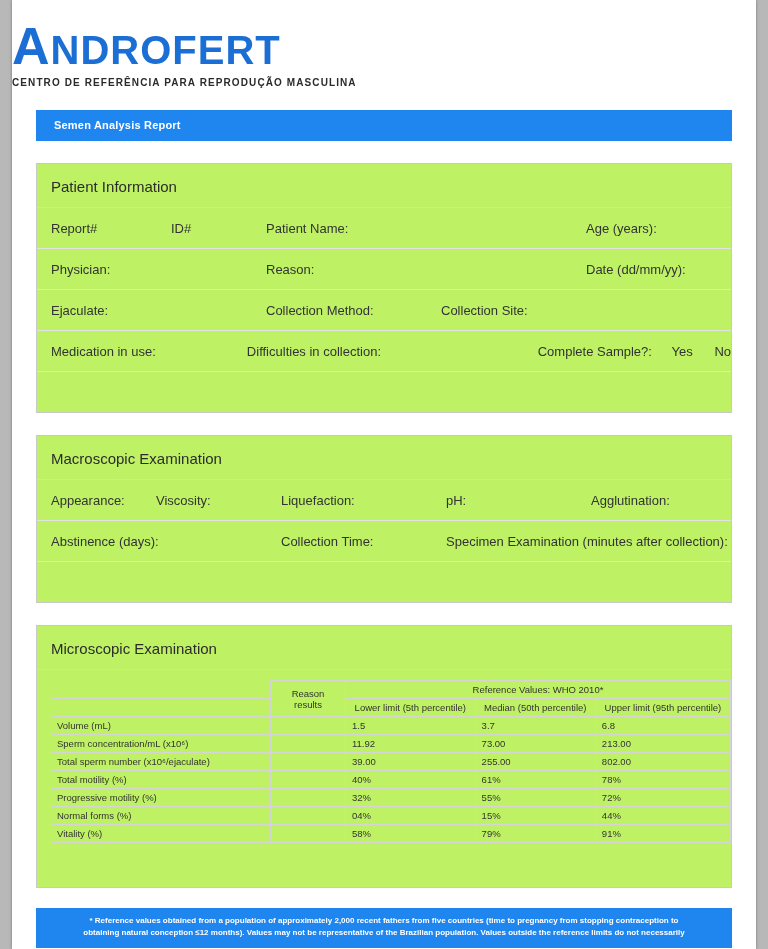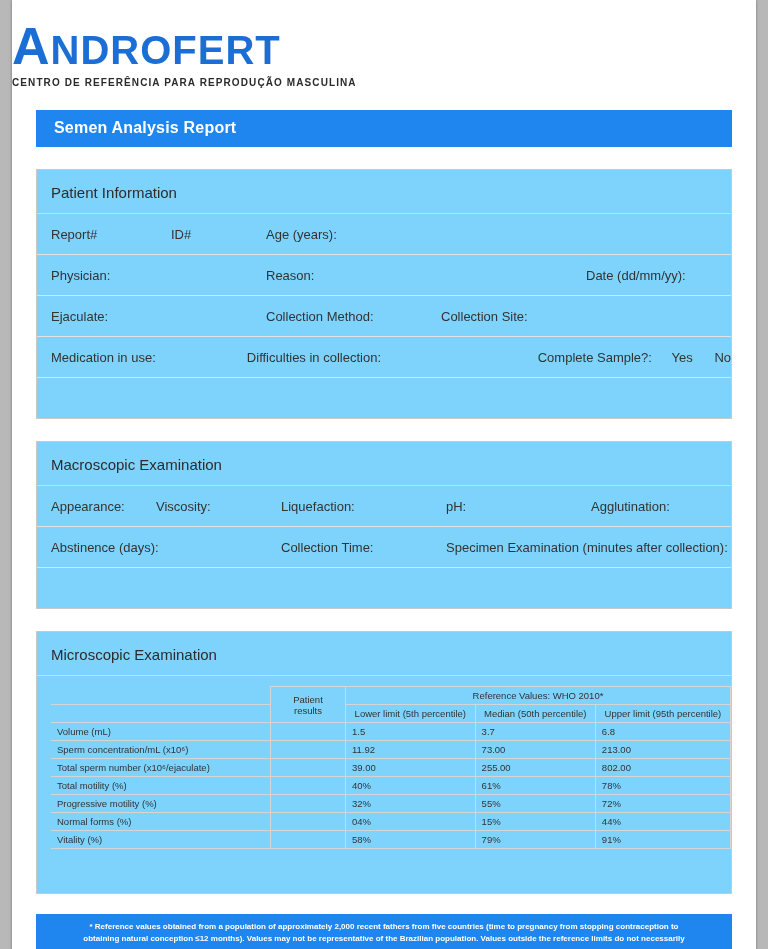--- a/index.html
+++ b/index.html
@@ -46,30 +46,30 @@
     font-size: 10px;
     letter-spacing: 1.1px;
     font-weight: bold;
     margin-top: 5px;
   }
   
   .title-bar {
     margin: 22px 24px 0 24px;
     background: #1f86f0;
     color: #ffffff;
-    font-size: 16px;
+    font-size: 11px;
     font-weight: bold;
     padding: 9px 0 10px 18px;
     letter-spacing: 0.2px;
   }
   
   .section {
     margin: 22px 24px 0 24px;
     border: 1px solid #c9c9c9;
-    background: #7dd3fc;
+    background: #bef264;
   }
   .section-title {
     font-size: 15px;
     color: #2c2c2c;
     padding: 14px 0 12px 14px;
     border-bottom: 1px solid #d8d8d8;
   }
   .frow {
     display: flex;
     border-bottom: 1px solid #e2e2e2;
@@ -150,20 +150,21 @@
   </div>
 
   <div class="title-bar">Semen Analysis Report</div>
 
   <div class="section">
     <div class="section-title">Patient Information</div>
 
     <div class="frow">
       <div class="fcell" style="width:120px">Report#</div>
       <div class="fcell" style="width:95px">ID#</div>
+      <div class="fcell" style="width:320px">Patient Name:</div>
       <div class="fcell" style="flex:1">Age (years):</div>
     </div>
 
     <div class="frow">
       <div class="fcell" style="width:215px">Physician:</div>
       <div class="fcell" style="width:320px">Reason:</div>
       <div class="fcell" style="flex:1">Date (dd/mm/yy):</div>
     </div>
 
     <div class="frow">
@@ -207,21 +208,21 @@
 
   <div class="section">
     <div class="section-title">Microscopic Examination</div>
 
     <div class="table-wrap">
       <table class="micro-table">
         <tbody>
             <tr class="head">
           <th class="lbl no-border-top" style="border-top:none;border-left:none;"></th>
           <th class="patient-col" rowspan="2">
-            <span>Patient</span><br>
+            <span>Reason</span><br>
             <span>results</span>
           </th>
           <th class="hdr-ref" colspan="3">Reference Values: WHO 2010*</th>
         </tr>
         <tr class="head">
           <th class="lbl" style="border-left:none;"></th>
           <th class="hdr-ref">Lower limit (5th percentile)</th>
           <th class="hdr-ref">Median (50th percentile)</th>
           <th class="hdr-ref">Upper limit (95th percentile)</th>
         </tr>

